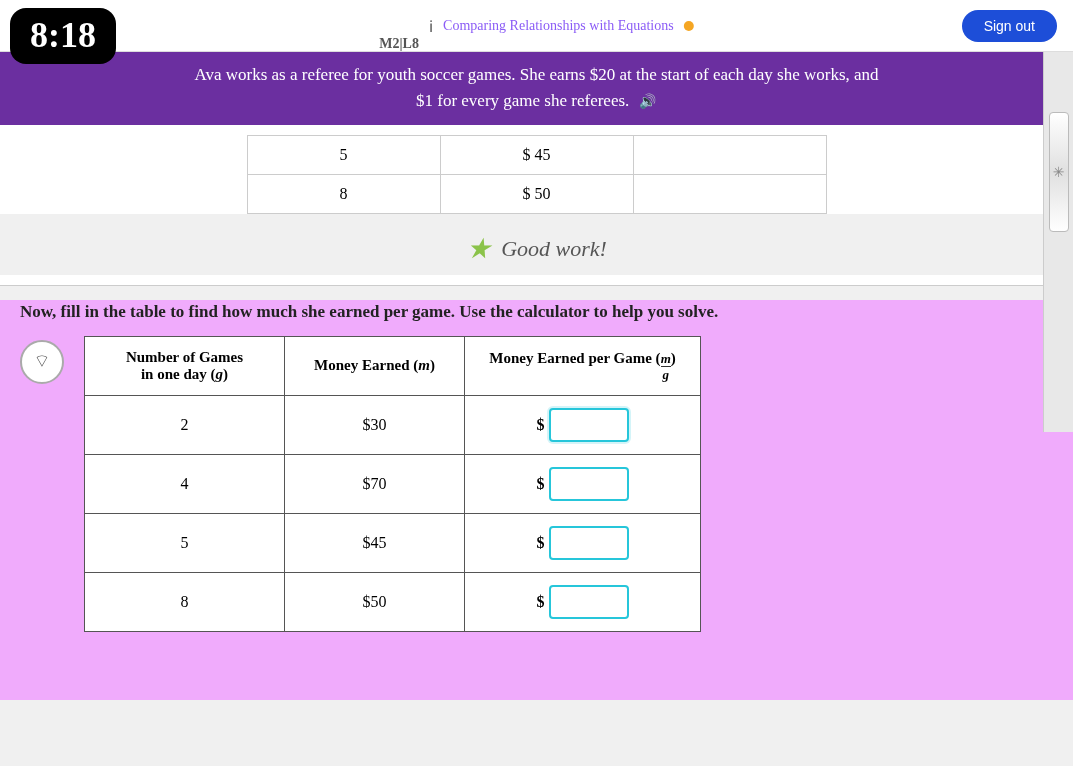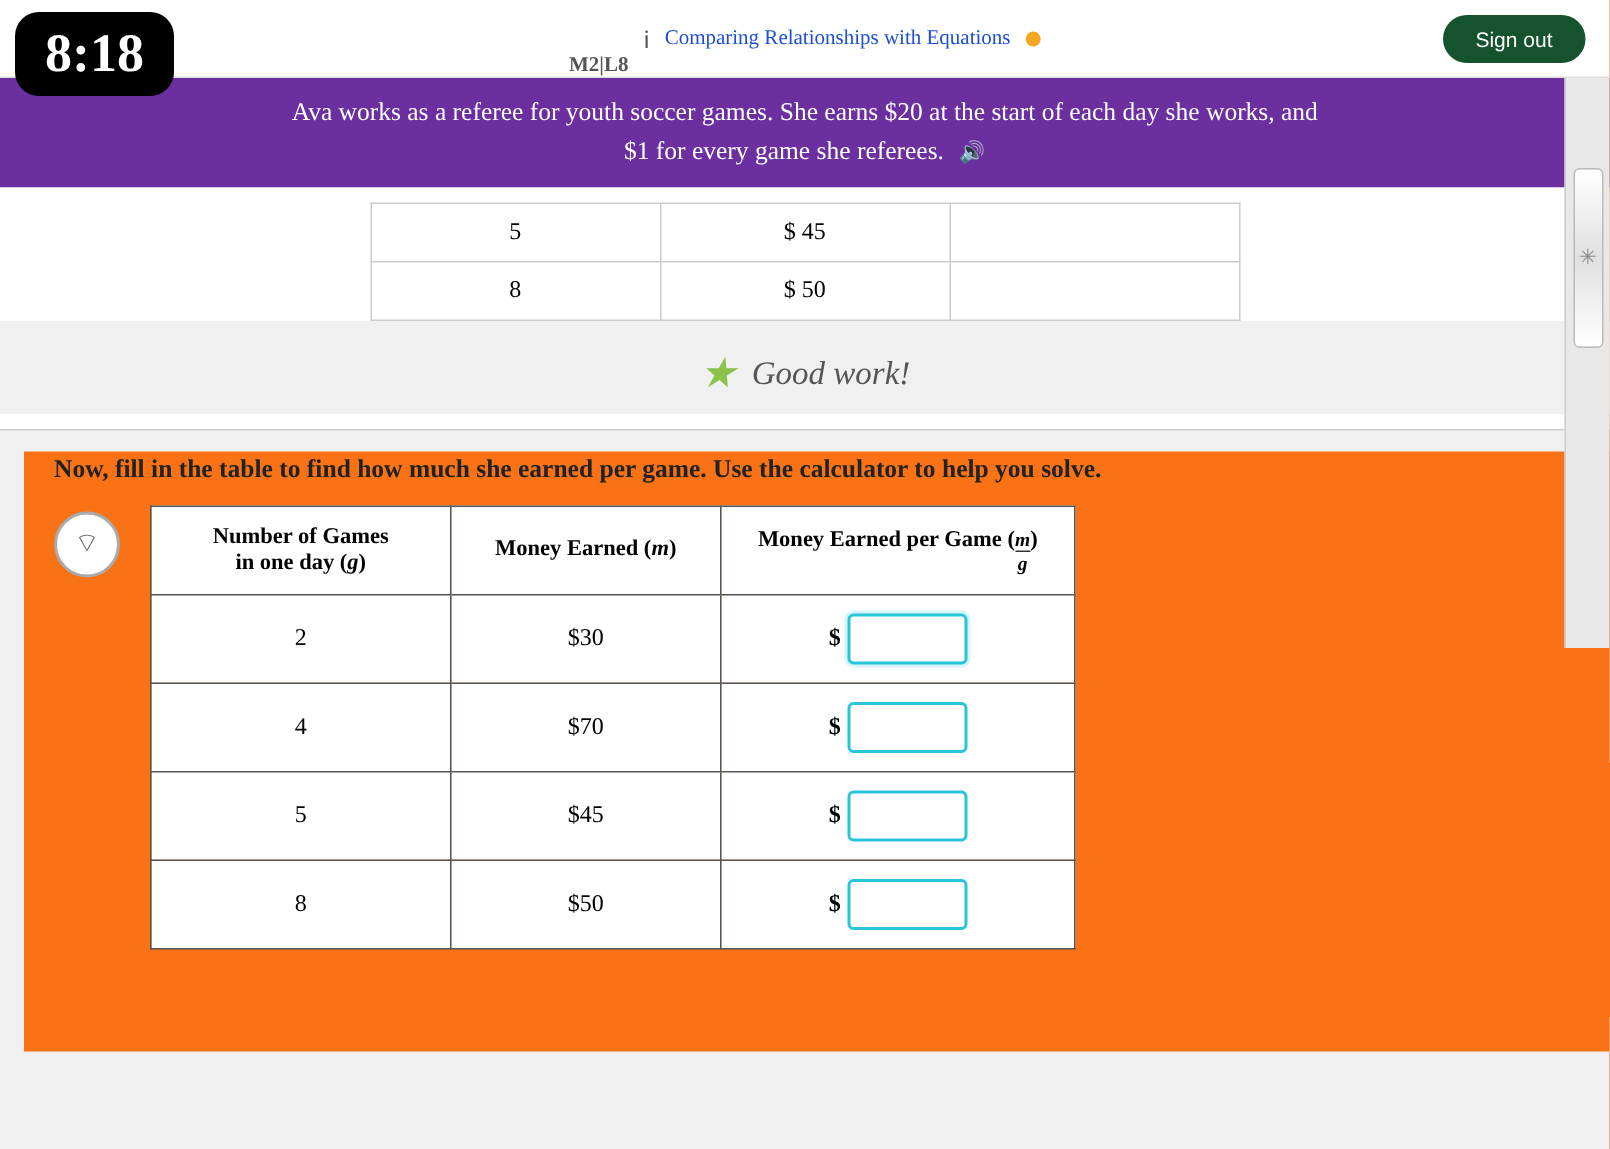--- a/index.html
+++ b/index.html
@@ -37,31 +37,31 @@
     .top-bar-center .lesson-code {
       font-weight: 600;
       color: #555;
       margin-top: 36px;
     }
     .top-bar-center .info-icon {
       color: #555;
       font-size: 16px;
     }
     .top-bar-center .lesson-title {
-      color: #1d4ed8;
+      color: #8b5cf6;
     }
     .top-bar-center .dot {
       width: 10px;
       height: 10px;
       background: #f5a623;
       border-radius: 50%;
       display: inline-block;
     }
     .sign-out-btn {
-      background: #14532d;
+      background: #1d4ed8;
       color: #fff;
       border: none;
       border-radius: 20px;
       padding: 8px 22px;
       font-size: 14px;
       cursor: pointer;
       font-weight: 500;
       margin-left: auto;
     }
     .timer-badge {
@@ -236,23 +236,22 @@
       justify-content: center;
     }
     .scroll-star {
       color: #888;
       font-size: 14px;
     }
 
     
     .content-wrapper {
       padding: 0 40px 0 20px;
-      background: #f97316;
+      background: #f0abfc;
       min-height: 400px;
-      margin-left: 16px;
     }
 
     
     .white-top {
       background: #fff;
       padding: 0 0 10px 0;
     }
     .small-table-wrapper {
       display: flex;
       justify-content: center;

